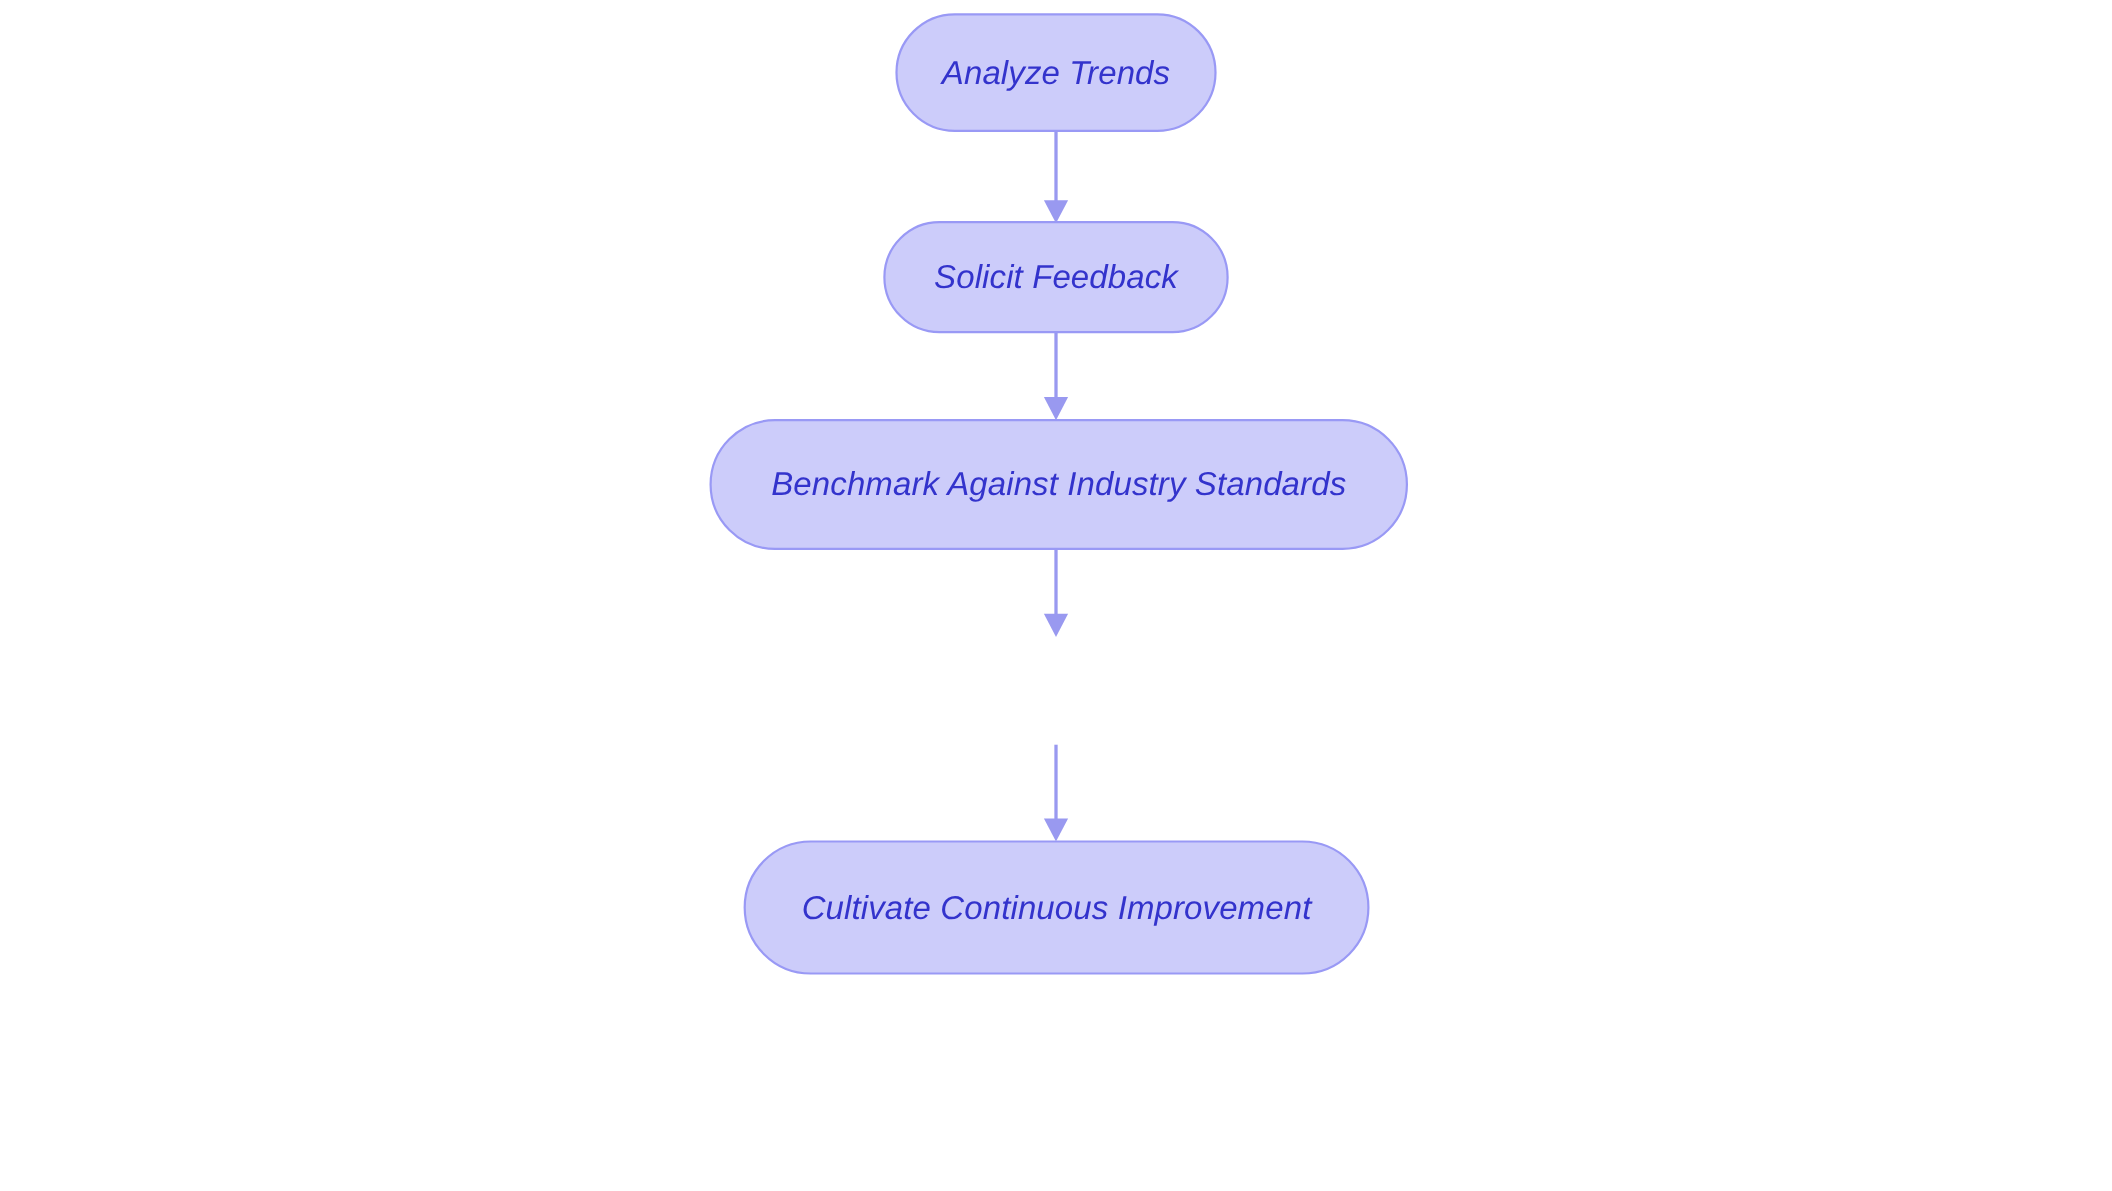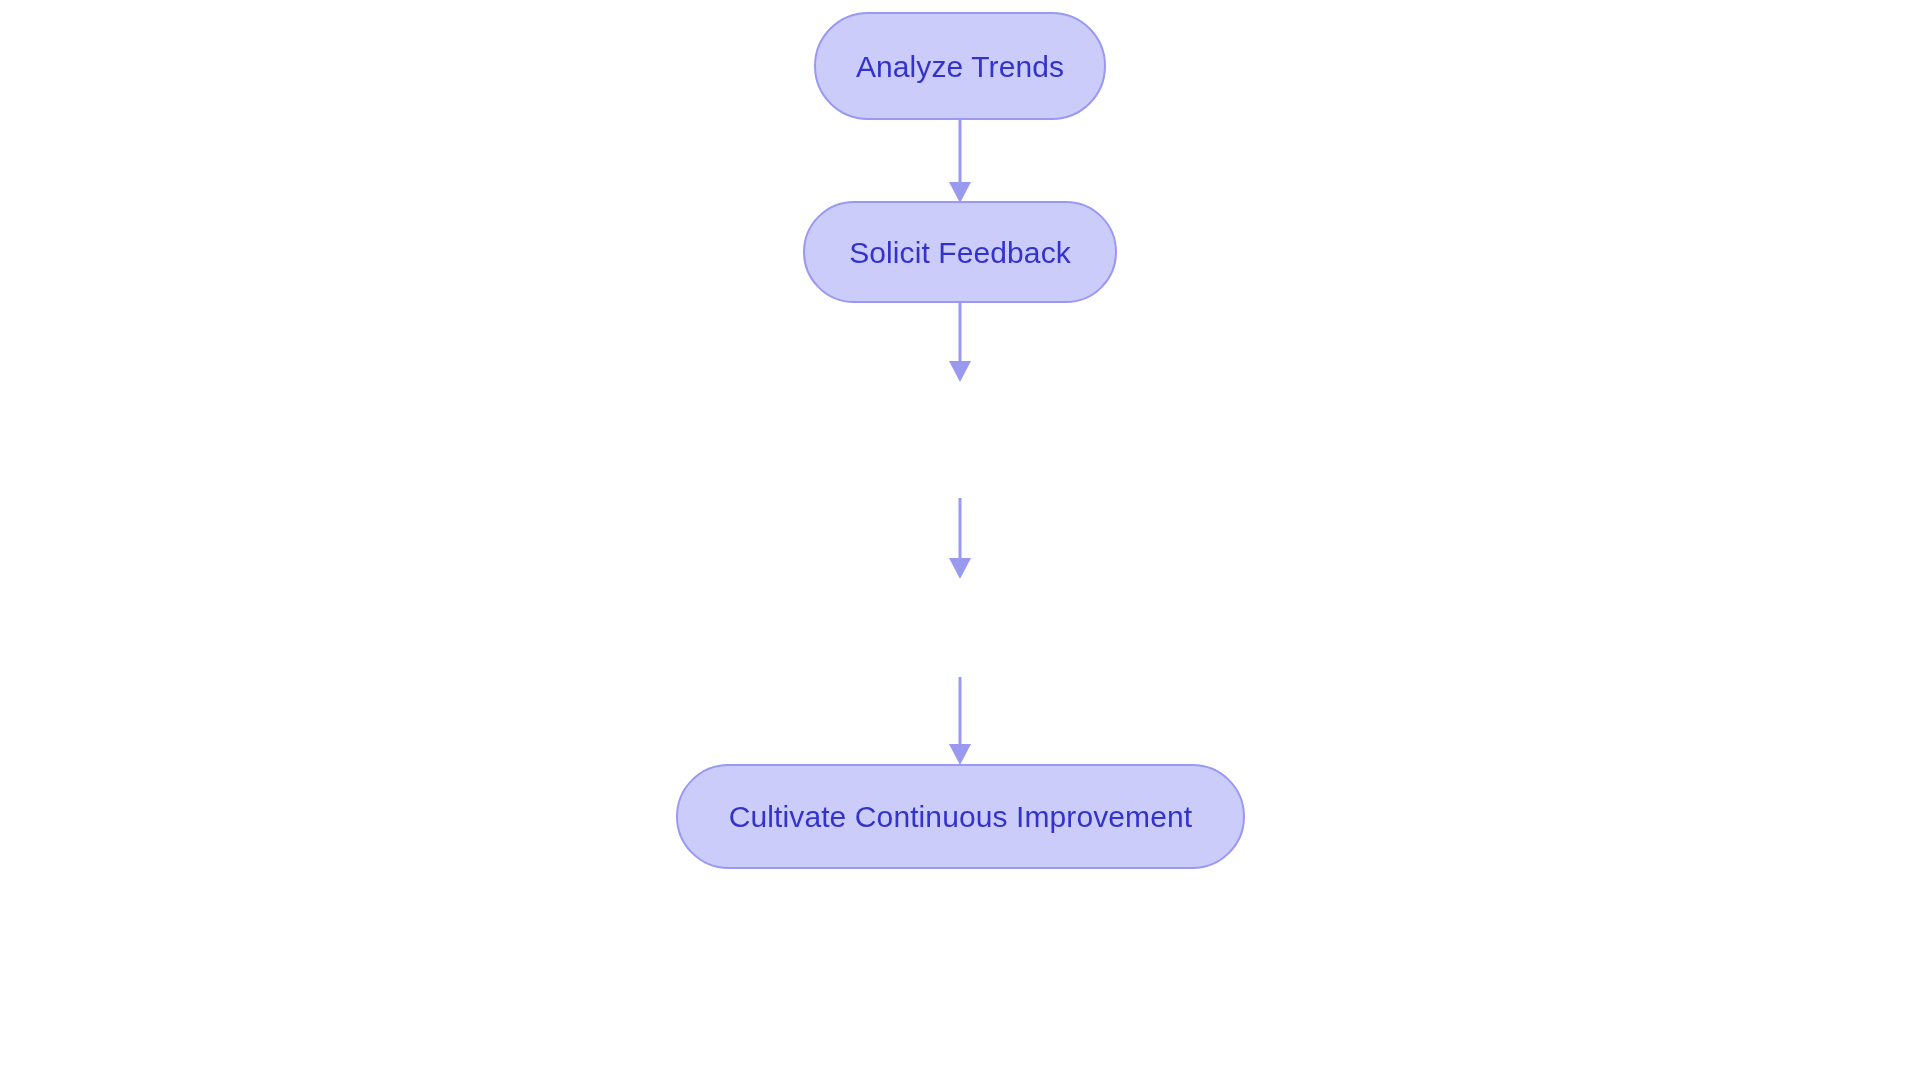--- a/index.html
+++ b/index.html
@@ -34,20 +34,21 @@
     text-align: center;
   }
 
   .flow-node-label {
     color: #3333cc;
     font-size: 30px;
     font-weight: 400;
     line-height: 1.1;
     white-space: nowrap;
     letter-spacing: 0.1px;
+    font-style: italic;
   }
 
   .flow-edge {
     position: absolute;
   }
 
   .flow-edge svg {
     display: block;
     overflow: visible;
   }
@@ -86,19 +87,22 @@
   </div>
 
   <div class="flow-node" style="left:814px; top:12px; width:292px; height:108px;">
     <span class="flow-node-label">Analyze Trends</span>
   </div>
 
   <div class="flow-node" style="left:803px; top:201px; width:314px; height:102px;">
     <span class="flow-node-label">Solicit Feedback</span>
   </div>
 
+  <div class="flow-node" style="left:645px; top:381px; width:635px; height:119px;">
+    <span class="flow-node-label">Benchmark Against Industry Standards</span>
+  </div>
 
 
-  <div class="flow-node" style="left:676px; top:764px; width:569px; height:105px;text-align:right;">
+  <div class="flow-node" style="left:676px; top:764px; width:569px; height:122px;text-align:right;">
     <span class="flow-node-label">Cultivate Continuous Improvement</span>
   </div>
 
 </div>
 
 </body></html>

